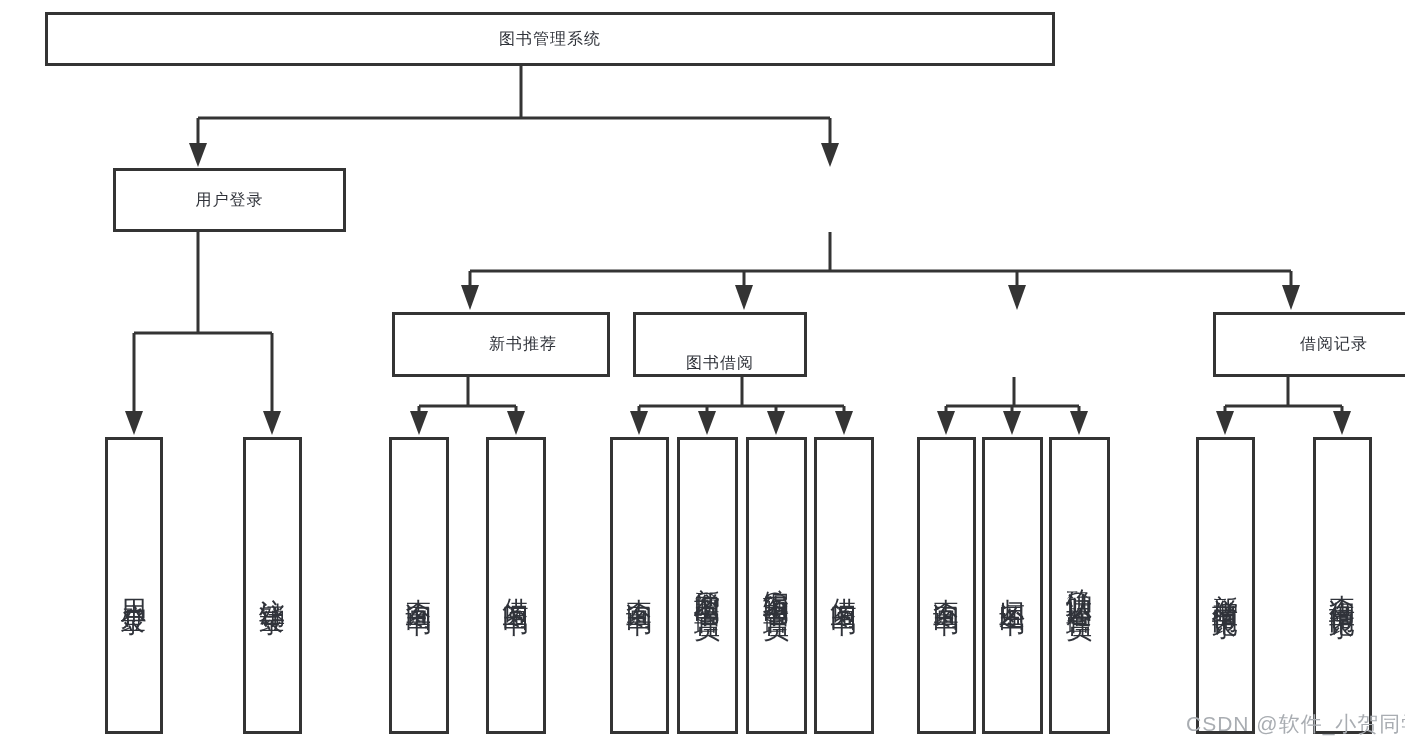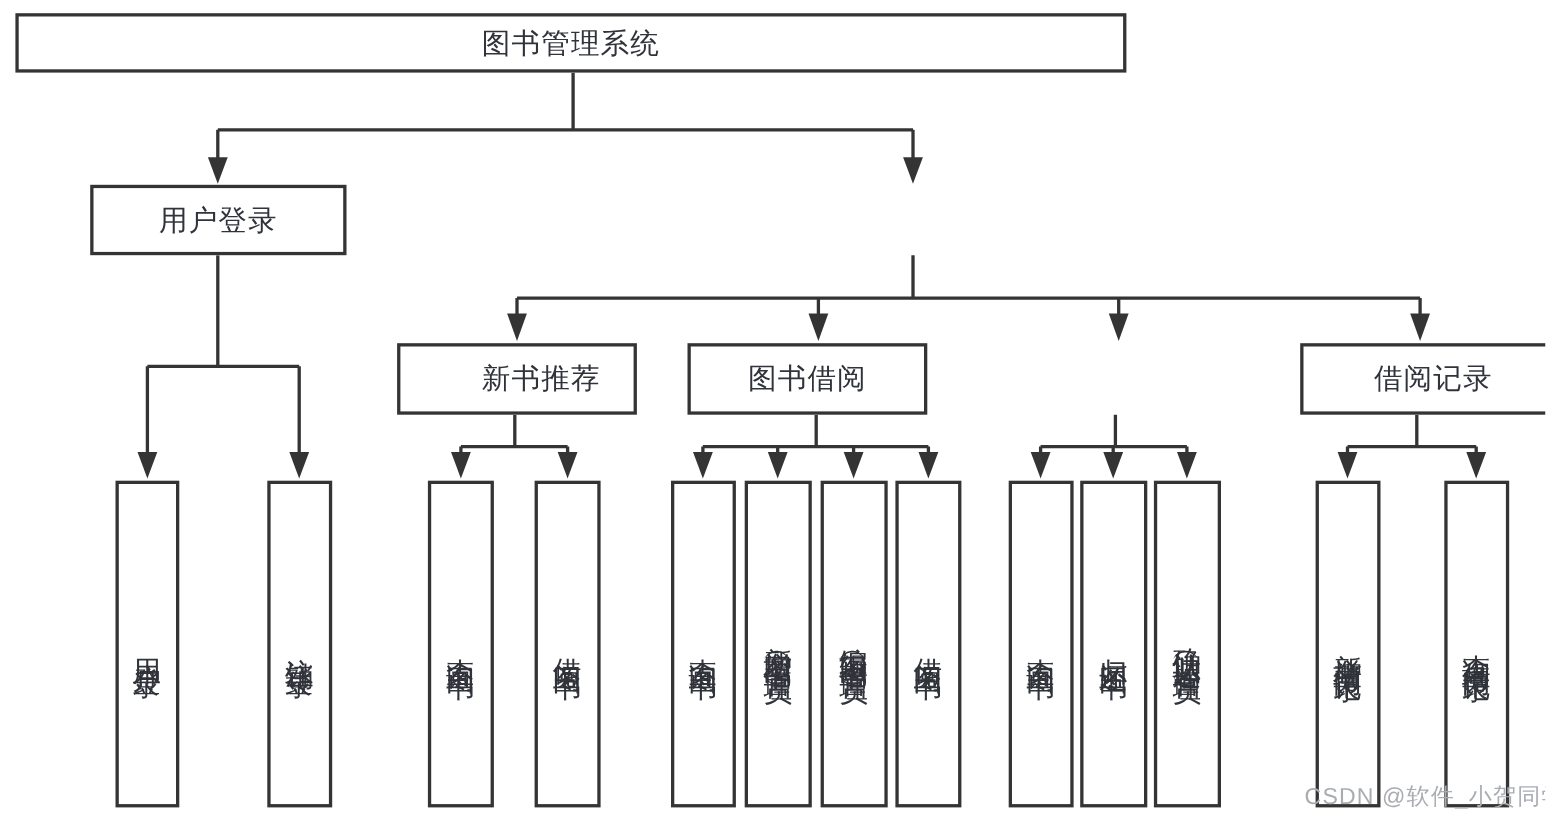--- a/index.html
+++ b/index.html
@@ -6,21 +6,21 @@
   .stage{
     position:relative;width:1405px;height:747px;background:#ffffff;
     font-family:"Liberation Sans","DejaVu Sans",sans-serif;overflow:hidden;
   }
   .wires{position:absolute;left:0;top:0;width:1405px;height:747px;z-index:0;}
   .node{
     position:absolute;box-sizing:border-box;background:#ffffff;
     border:3px solid #343434;display:flex;align-items:center;justify-content:center;
     color:#30333a;z-index:1;
   }
-  .hnode{font-size:26px;letter-spacing:1px;white-space:nowrap;}
+  .hnode{font-size:16px;letter-spacing:1px;white-space:nowrap;margin-left:31px;}
   .vnode{top:437px;height:297px;font-size:26px;}
   .vtext{writing-mode:vertical-rl;text-orientation:mixed;letter-spacing:4px;line-height:1;}
   .watermark{
     position:absolute;top:710px;left:1186px;z-index:5;
     font-size:21px;letter-spacing:1px;color:#a9adb2;white-space:nowrap;
   }
 </style>
 </head>
 <body>
 
@@ -70,21 +70,21 @@
     <span>图书管理系统</span>
   </div>
 
   <div class="node hnode" style="left:82px;top:168px;width:233px;height:64px;">
     <span>用户登录</span>
   </div>
 
   <div class="node hnode" style="left:361px;top:312px;width:218px;height:65px;padding-left:44px;">
     <span>新书推荐</span>
   </div>
-  <div class="node hnode" style="left:625px;top:312px;width:218px;height:65px;">
+  <div class="node hnode" style="left:602px;top:312px;width:174px;height:65px;align-items:flex-end;">
     <span>图书借阅</span>
   </div>
   <div class="node hnode" style="left:1182px;top:312px;width:242px;height:65px;">
     <span>借阅记录</span>
   </div>
 
   <div class="node vnode" style="left:105px;width:58px;">
     <span class="vtext">用户登录</span>
   </div>
   <div class="node vnode" style="left:243px;width:59px;">

